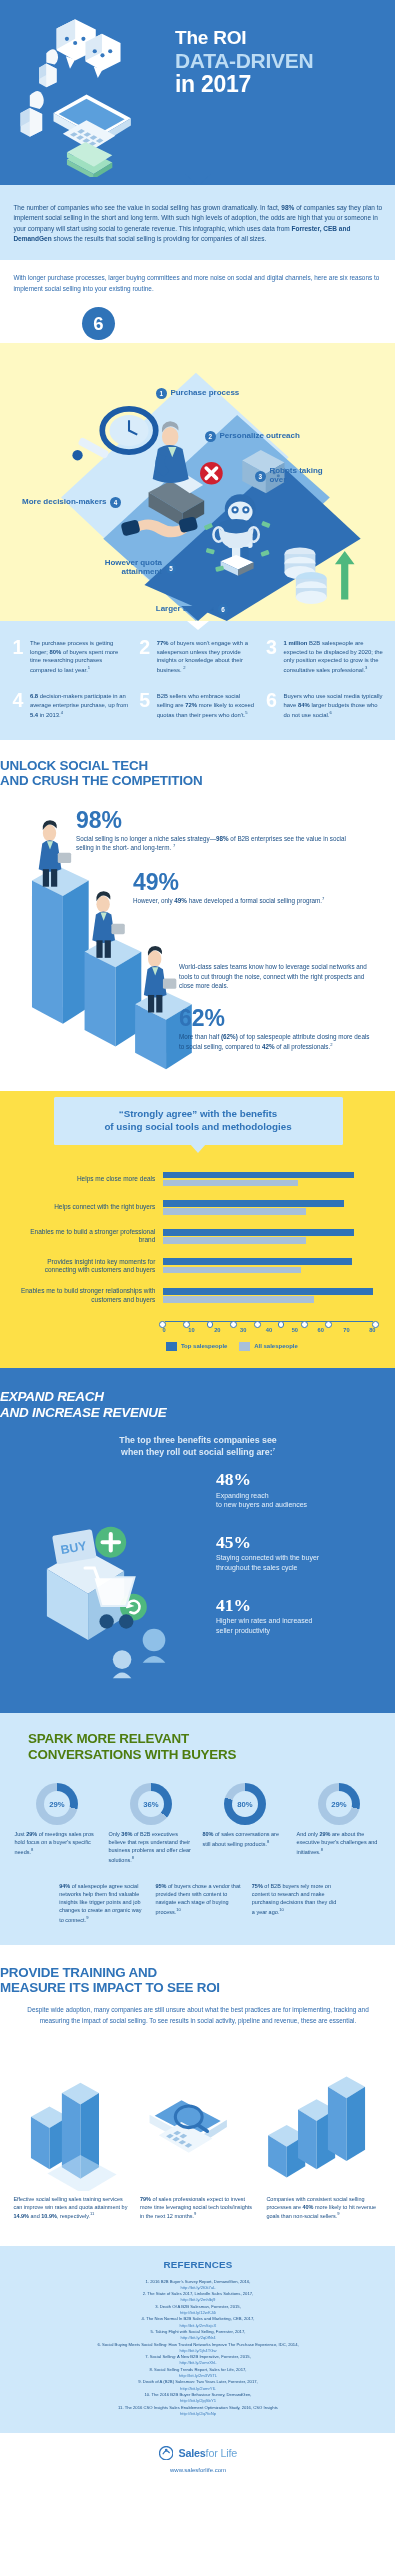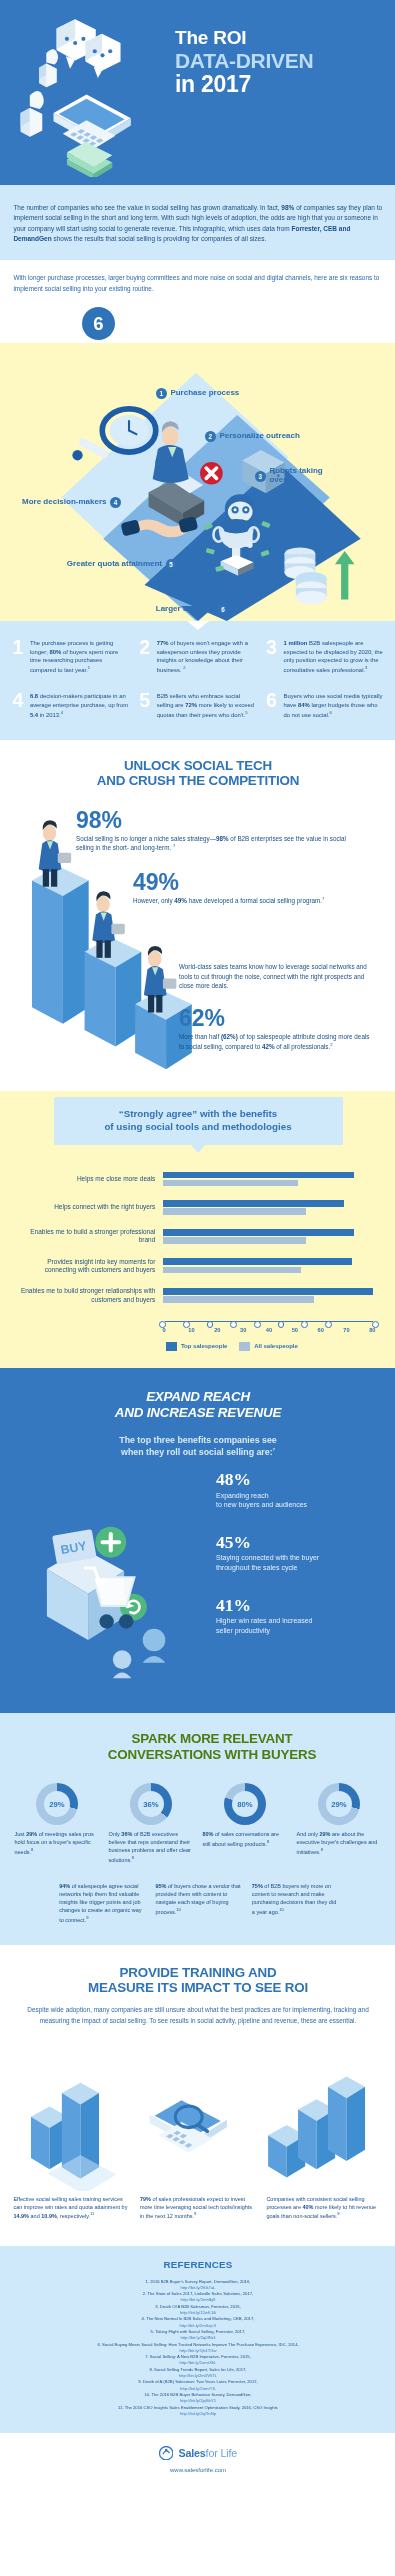--- a/index.html
+++ b/index.html
@@ -88,31 +88,31 @@
   .stat-row + .stat-row { margin-top:17.5px; }
   .stat { flex:1; display:flex; gap:4.1px; }
   .stat .n { color:#ffffff; font-size:19.6px; font-weight:bold; line-height:0.85; flex:none; width:13.4px;}
   .stat .body { font-size:5.9px; line-height:1.48; color:#1b4f86; }
   .stat .body b { font-weight:bold; }
   sup { font-size:4.1px; }
 
   
   .sec-white { background:#fff; padding:17.5px 0 0 0; }
   .sec-title {
-    text-align:center; color:#2f73b8; font-weight:bold; font-size:13.4px;
+    color:#2f73b8; font-weight:bold; font-size:13.4px;
     line-height:1.17; letter-spacing:-0.2px; text-transform:uppercase;
   }
   .unlock-body { position:relative; height:289px; margin-top:13.4px; }
   .u-stat { position:absolute; }
   .u-stat .pct { color:#2f73b8; font-weight:bold; font-size:23px; line-height:1; }
   .u-stat .cap { font-size:6.3px; line-height:1.5; color:#1b4f86; margin-top:2.1px; }
   .u-stat .cap b { font-weight:bold; }
 
   
-  .chart-sec { background:#fef9c3; padding:5.2px 0 17.5px 0; }
+  .chart-sec { background:#fde047; padding:5.2px 0 17.5px 0; }
   .callout {
     width:289px; margin:0 auto; background:#cfe8fa; border-radius:1.5px;
     padding:11.3px 9.3px; text-align:center; position:relative;
   }
   .callout .c1 { color:#2f73b8; font-weight:bold; font-size:9.8px; line-height:1.3; }
   .callout:after {
     content:""; position:absolute; left:50%; bottom:-8.8px; transform:translateX(-50%);
     width:0;height:0;border-left:8.8px solid transparent;border-right:8.8px solid transparent;
     border-top:9.3px solid #cfe8fa;
   }
@@ -398,21 +398,21 @@
     </div>
     <div class="iso-label" style="left:255px; top:124px; width:82px;">
       <div class="num-badge">3</div>
       <div class="txt">Robots taking over</div>
     </div>
     <div class="iso-label" style="left:18.5px; top:154px;">
       <div class="txt right" style="width:88px;">More decision-makers</div>
       <div class="num-badge">4</div>
     </div>
     <div class="iso-label" style="left:64px; top:216px;">
-      <div class="txt right" style="width:98px;">Greater quota attainment</div>
+      <div class="txt right" style="width:98px;">However quota attainment</div>
       <div class="num-badge">5</div>
     </div>
     <div class="iso-label" style="left:132px; top:261px;">
       <div class="txt right" style="width:82px;">Larger budgets</div>
       <div class="num-badge">6</div>
     </div>
     <div class="blue-tri"></div>
   </div>
 
   <section class="stats">

